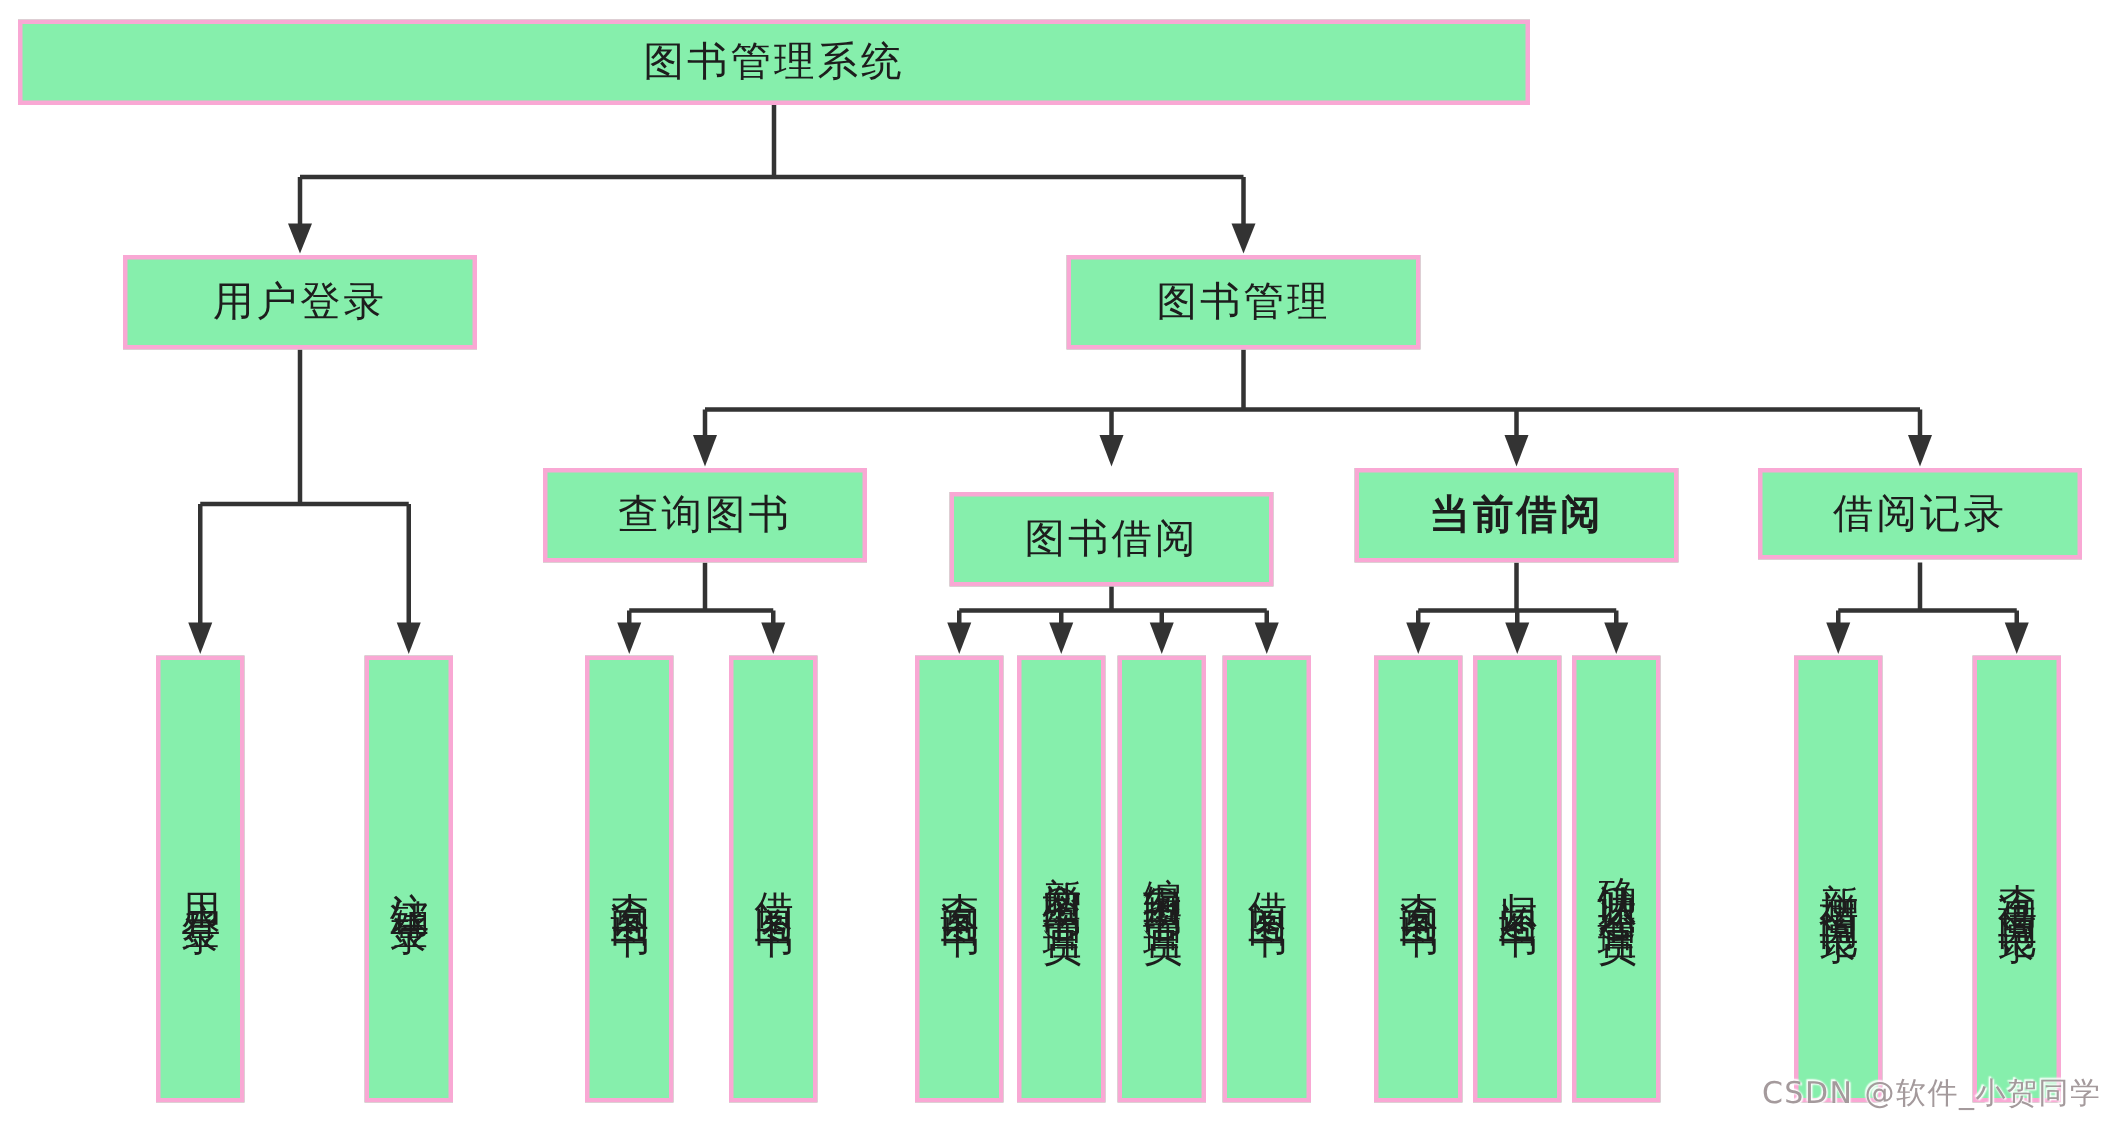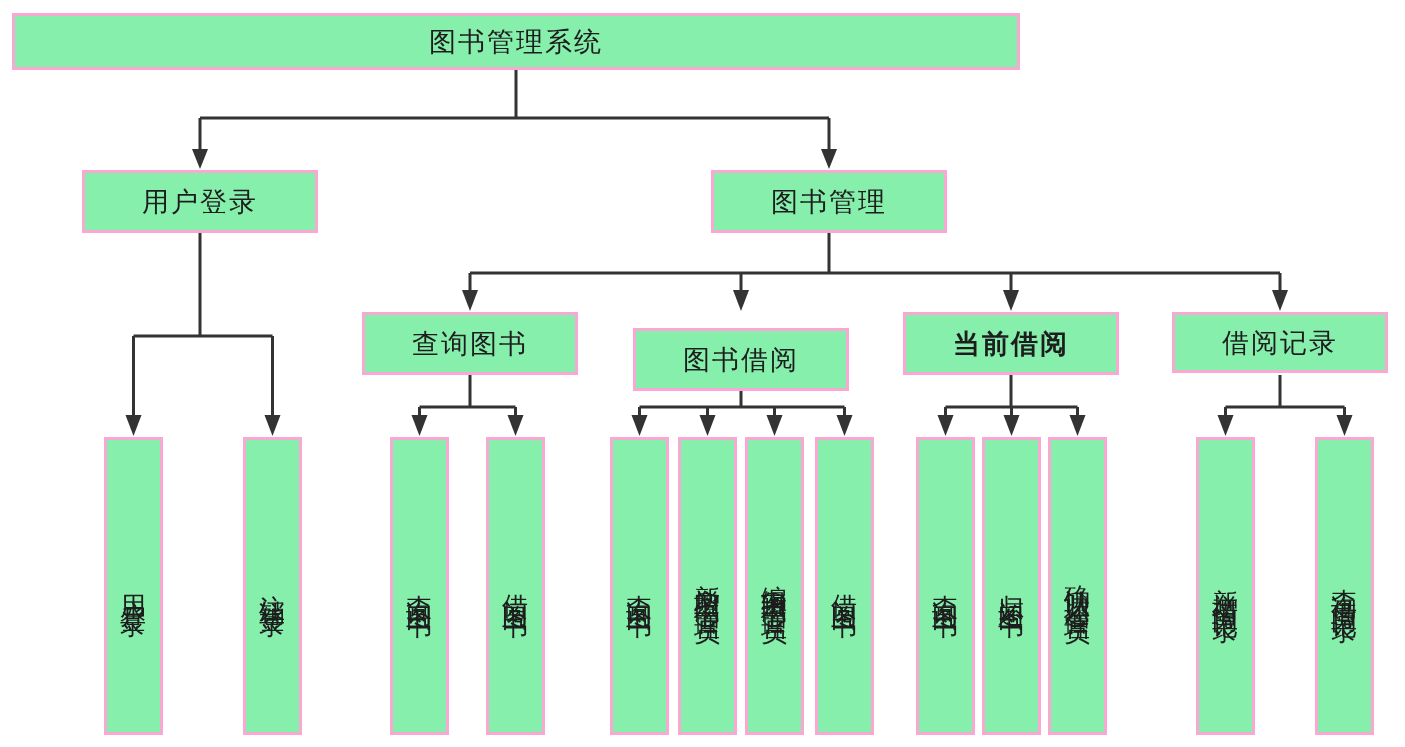--- a/index.html
+++ b/index.html
@@ -119,13 +119,14 @@
   <div class="node vnode sp-tight" style="left:745px; top:437px; width:59px; height:298px;">编辑图书（管理员）</div>
   <div class="node vnode" style="left:815px; top:437px; width:59px; height:298px;">借阅图书</div>
 
   <div class="node vnode" style="left:916px; top:437px; width:59px; height:298px;">查询图书</div>
   <div class="node vnode" style="left:982px; top:437px; width:59px; height:298px;">归还图书</div>
   <div class="node vnode sp-tight" style="left:1048px; top:437px; width:59px; height:298px;">确认归还（管理员）</div>
 
   <div class="node vnode" style="left:1196px; top:437px; width:59px; height:298px;">新增借阅记录</div>
   <div class="node vnode" style="left:1315px; top:437px; width:59px; height:298px;">查询借阅记录</div>
 
+  <div class="watermark">CSDN @软件_小贺同学</div>
 </div>
 
 </body></html>

